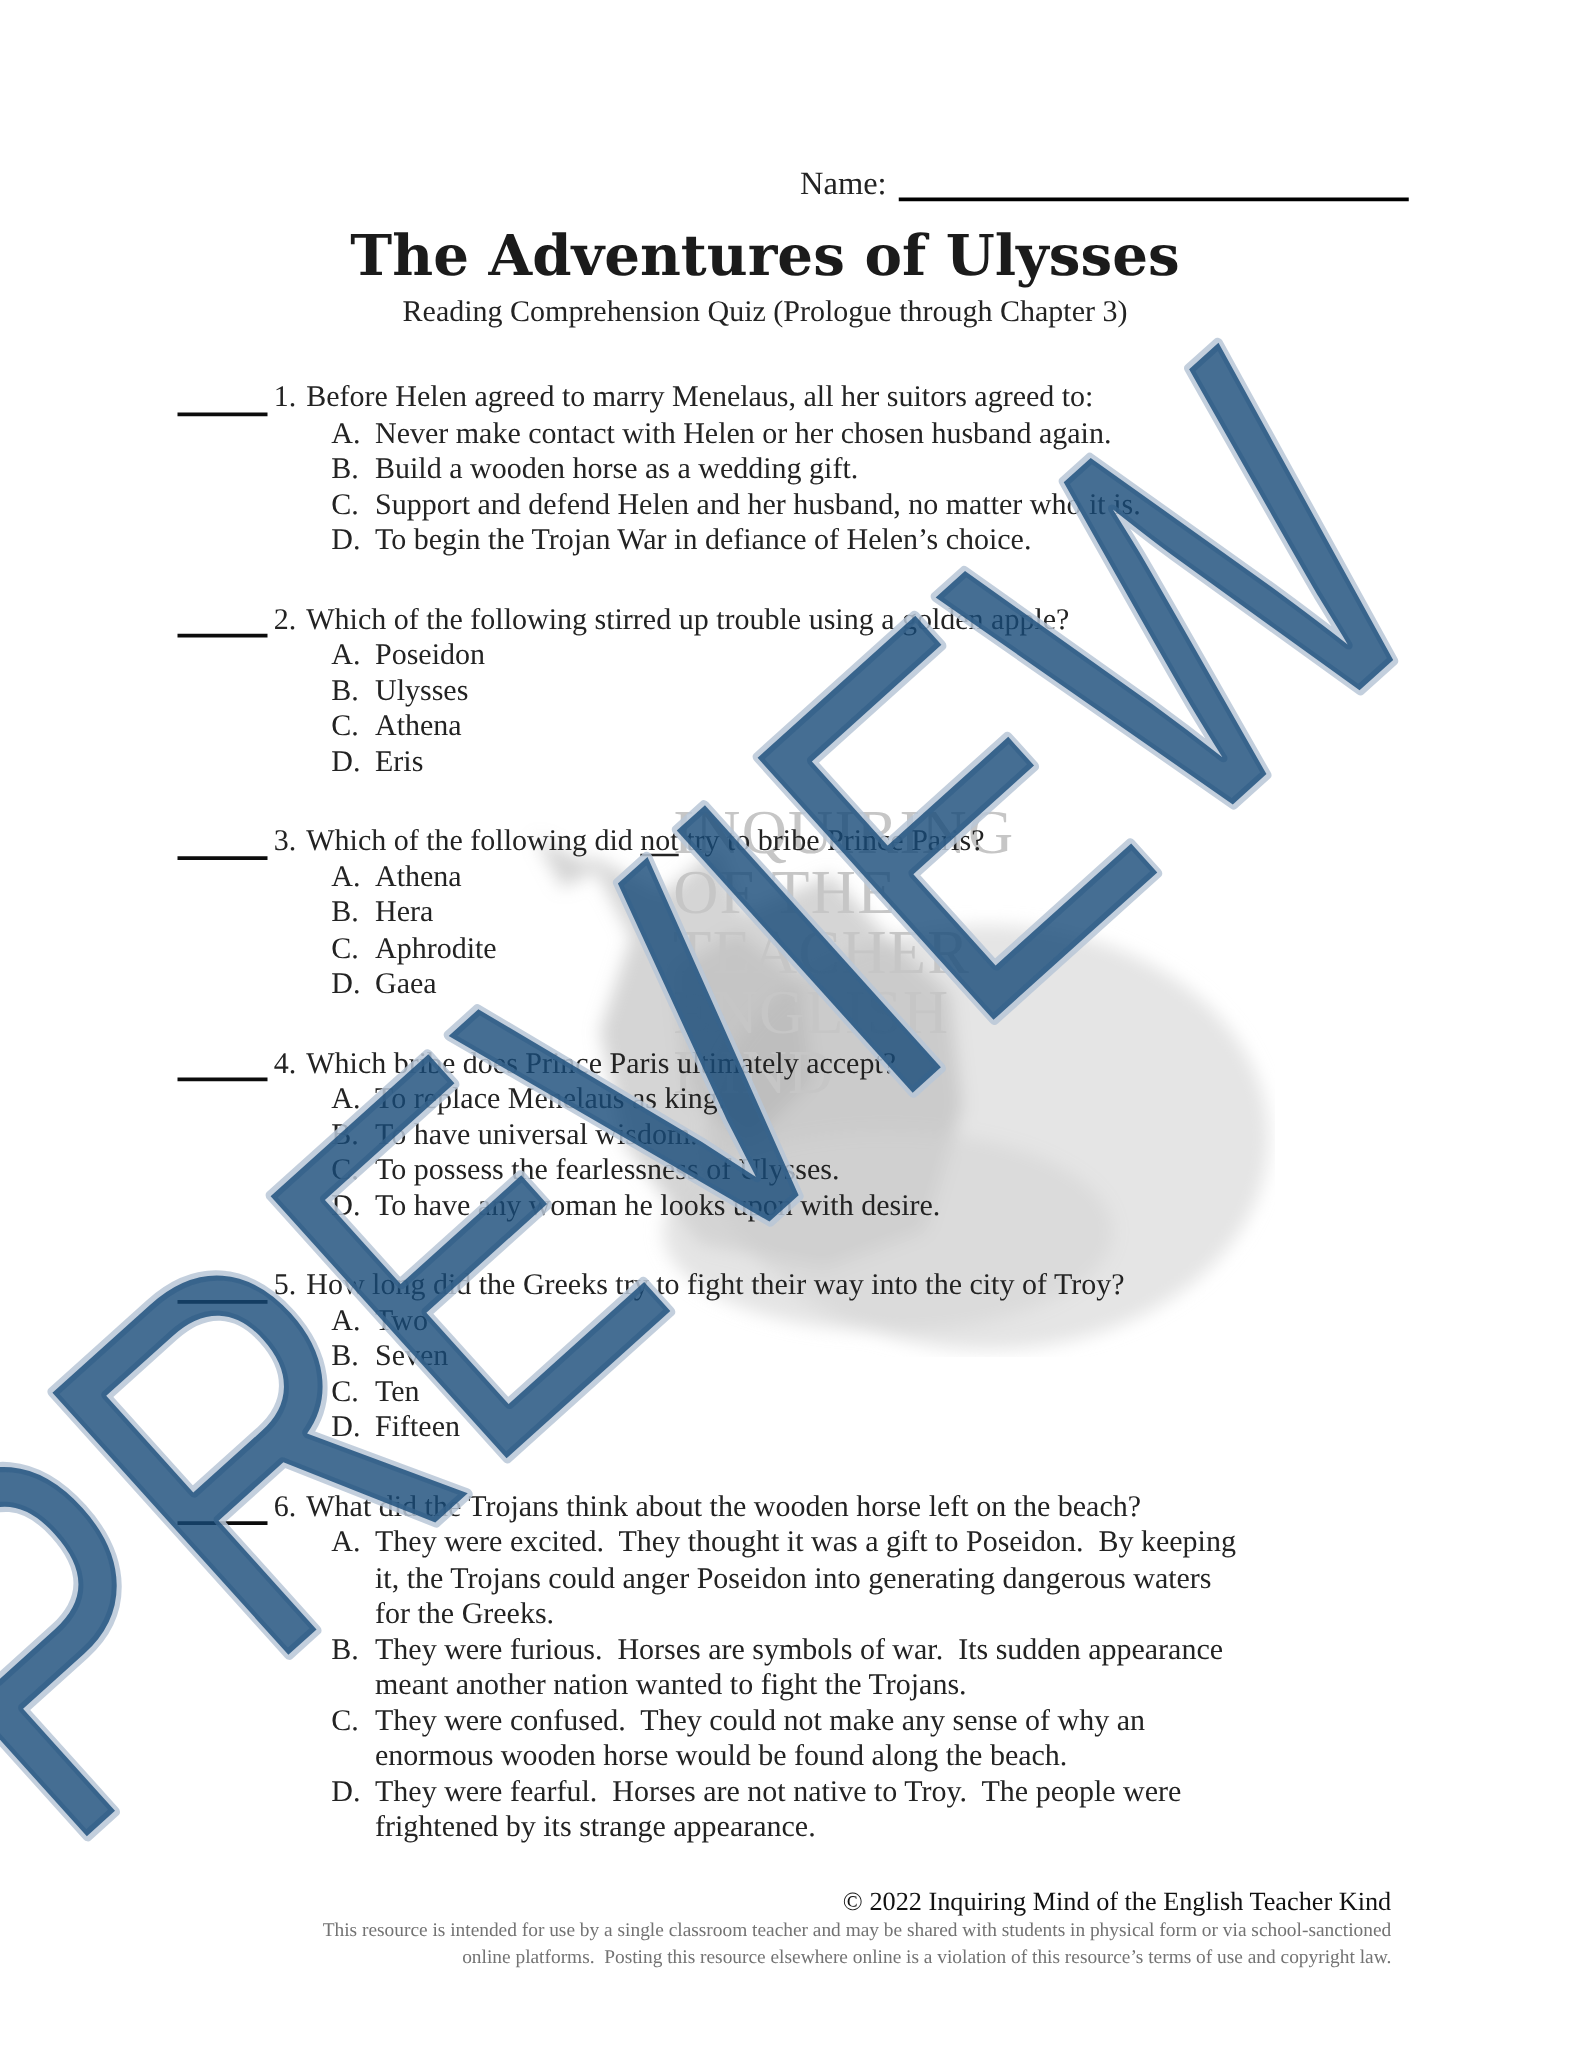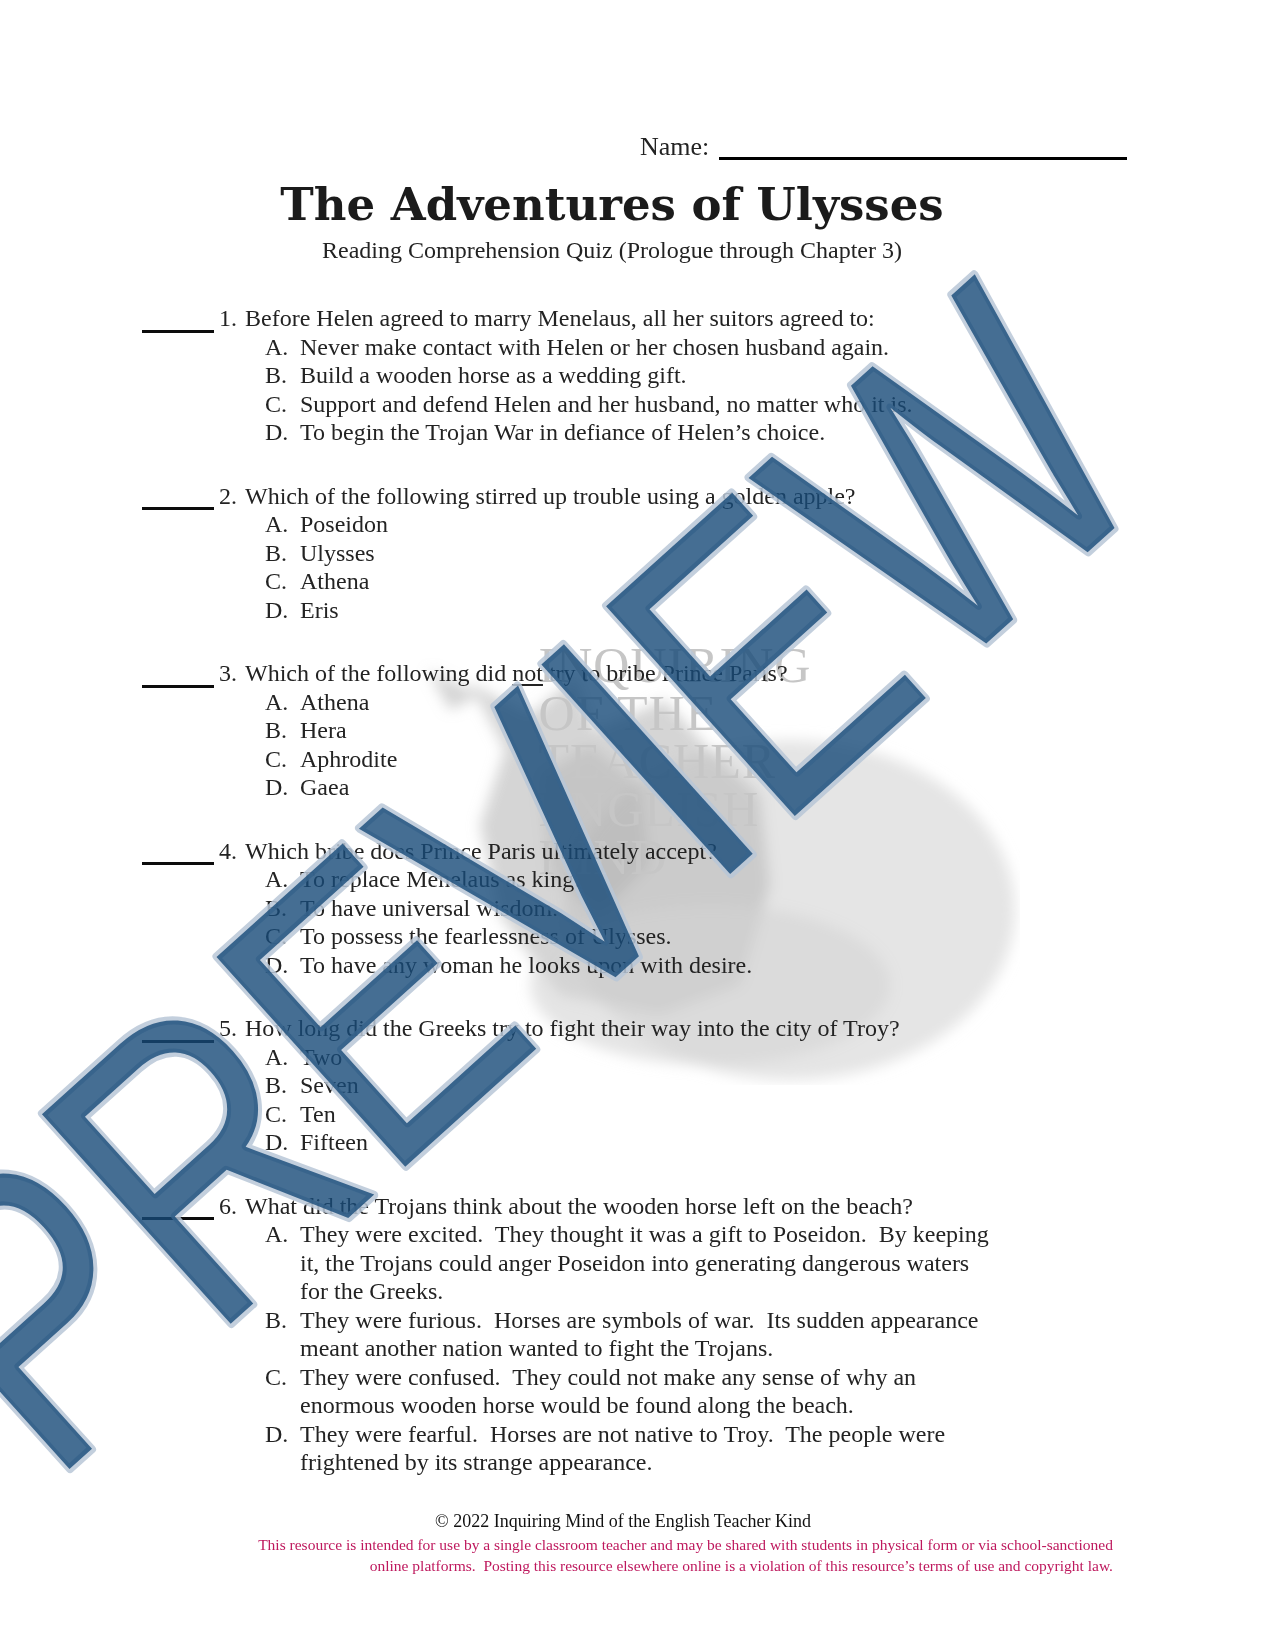--- a/index.html
+++ b/index.html
@@ -14,21 +14,21 @@
     position:absolute;left:675px;top:641px;transform:translateX(-50%);
     z-index:2;text-align:left;
     font-family:"Liberation Serif",serif;
     font-size:50px;line-height:48px;letter-spacing:1px;
     color:#c6c6c6;white-space:nowrap;
   }
   
   .content{position:absolute;left:142px;top:0;width:1010px;z-index:3;}
   .name-row{
     margin-top:131px;margin-left:498px;width:487px;
-    display:flex;align-items:flex-start;
+    display:flex;align-items:center;
     font-size:26px;line-height:31px;
   }
   .name-line{flex:1;border-bottom:3px solid #000;margin-left:10px;height:26px;}
   .heading{width:940px;text-align:center;}
   h1.title{
     margin:16px 0 0 0;font-family:"DejaVu Serif",serif;
     font-weight:bold;font-size:45px;line-height:54px;
     color:#1b1b1b;
   }
   .subtitle{font-size:24px;line-height:30px;margin-top:3px;}
@@ -38,22 +38,22 @@
   .blank{width:72px;border-bottom:3px solid #0c0c0c;align-self:flex-end;height:24px;flex-shrink:0;}
   .q-num{margin:0 8px 0 5px;}
   .q-text{flex:1;}
   .q-text .u{text-decoration:underline;text-decoration-thickness:2px;text-underline-offset:3px;font-family:Liberation Serif, serif;}
   .options{padding-left:123px;}
   .opt{display:flex;}
   .opt-letter{width:35px;flex-shrink:0;}
   .opt-text{white-space:pre-wrap;}
   
   .footer{position:absolute;right:162px;top:1508px;width:980px;text-align:right;z-index:3;}
-  .copyright{font-size:18px;line-height:26px;color:#111;text-align:center;}
-  .terms{font-size:15.5px;line-height:18.5px;color:#be185d;margin-top:2px;white-space:pre-wrap;}
+  .copyright{font-size:21px;line-height:26px;color:#111;}
+  .terms{font-size:15.5px;line-height:18.5px;color:#737373;margin-top:2px;white-space:pre-wrap;}
   
   .preview-svg{position:absolute;left:0;top:0;z-index:4;pointer-events:none;}
 </style>
 </head>
 <body>
 
 <div class="page">
 
   <svg class="dog-wm" width="610" height="430" viewBox="0 0 610 430">
     <defs>

